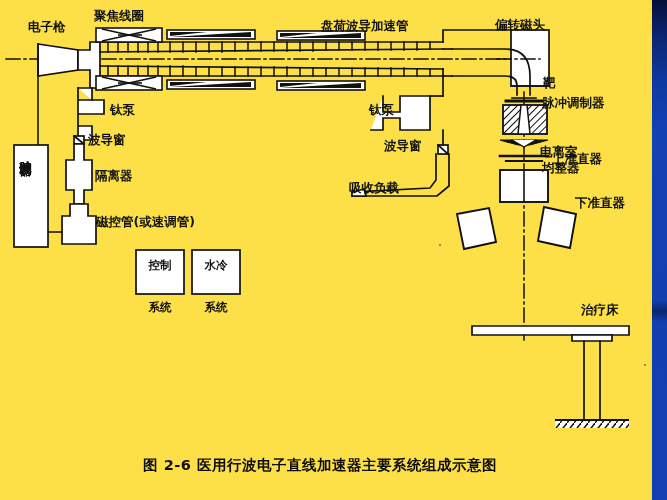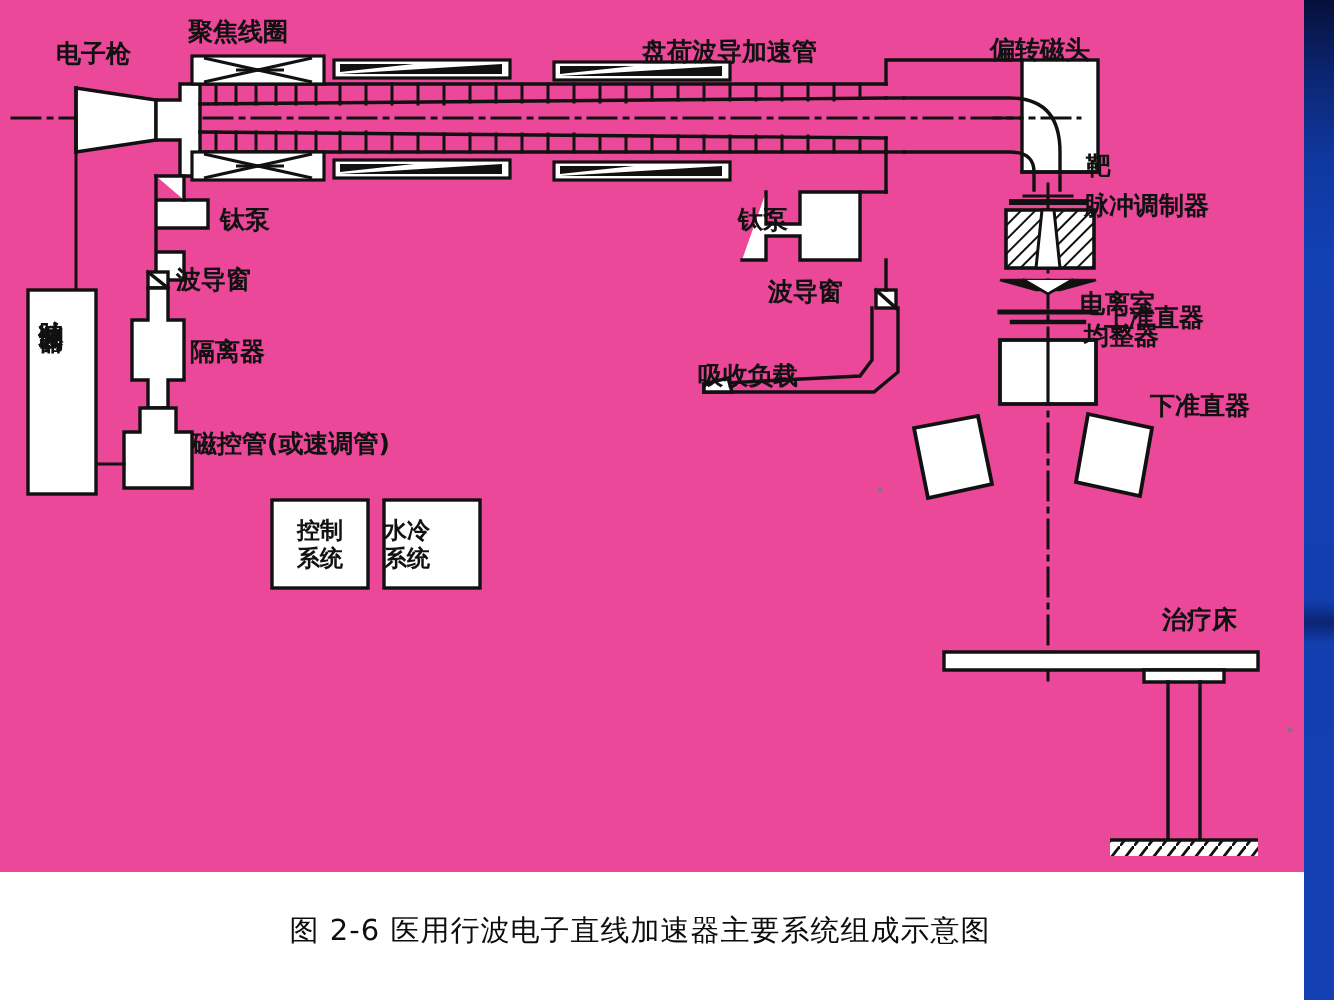--- a/index.html
+++ b/index.html
@@ -1,27 +1,27 @@
 <!DOCTYPE html>
 <html><head>
 <meta charset="utf-8">
 <style>
   html,body{margin:0;padding:0;background:#ffffff;}
   body{width:667px;height:500px;overflow:hidden;
        font-family:"DejaVu Sans","Liberation Sans",sans-serif;}
-  #stage{position:relative;width:667px;height:436px;background:#ec4899;}
+  #stage{position:relative;width:667px;height:500px;background:#fde047;}
   #diagram{position:absolute;left:0;top:0;}
   .lbl{position:absolute;font-family:"DejaVu Sans","Liberation Sans",sans-serif;
        color:#111;white-space:nowrap;line-height:1.05;font-weight:700;}
   .lbl.s13{font-size:12.5px;}
-  .lbl.s12{font-size:11.5px;}
+  .lbl.s12{font-size:11.5px;margin-top:28px;}
   .lbl.vert{writing-mode:vertical-rl;text-orientation:upright;letter-spacing:1px;
             line-height:1.0;}
   #caption{position:absolute;left:0;top:456px;width:640px;text-align:center;
-           font-size:14.5px;font-weight:400;color:#0d0d0d;letter-spacing:.5px;}
+           font-size:14.5px;font-weight:700;color:#0d0d0d;letter-spacing:.5px;}
   #bluebar{position:absolute;left:652px;top:0;width:15px;height:500px;
            background:linear-gradient(180deg,#06103a 0%,#0b2470 7%,#0f38a0 16%,#1241b4 26%,#123fb0 60%,#1240b2 100%);}
   #bluebar .seam{position:absolute;left:0;top:300px;width:100%;height:22px;
            background:linear-gradient(180deg,rgba(5,15,60,.0),rgba(5,15,60,.55),rgba(5,15,60,.0));}
 </style>
 </head>
 <body>
 
 <div id="stage">
 
@@ -302,21 +302,21 @@
 
   <div class="lbl s13 vert" style="left:19px;top:150px;height:94px;">脉冲调制器</div>
 
   <div style="position:absolute;left:136px;top:250px;width:48px;height:44px;
               display:flex;flex-direction:column;align-items:center;justify-content:center;gap:1px;">
     <div class="lbl s12" style="position:static;">控制</div>
     <div class="lbl s12" style="position:static;">系统</div>
   </div>
 
   <div style="position:absolute;left:192px;top:250px;width:48px;height:44px;
-              display:flex;flex-direction:column;align-items:flex-start;justify-content:center;gap:1px;">
+              display:flex;flex-direction:column;align-items:center;justify-content:center;gap:1px;">
     <div class="lbl s12" style="position:static;">水冷</div>
     <div class="lbl s12" style="position:static;">系统</div>
   </div>
 
   <div class="lbl s13" style="left:369px;top:103px;">钛泵</div>
 
   <div class="lbl s13" style="left:384px;top:139px;">波导窗</div>
 
   <div class="lbl s13" style="left:349px;top:181px;">吸收负载</div>
 

